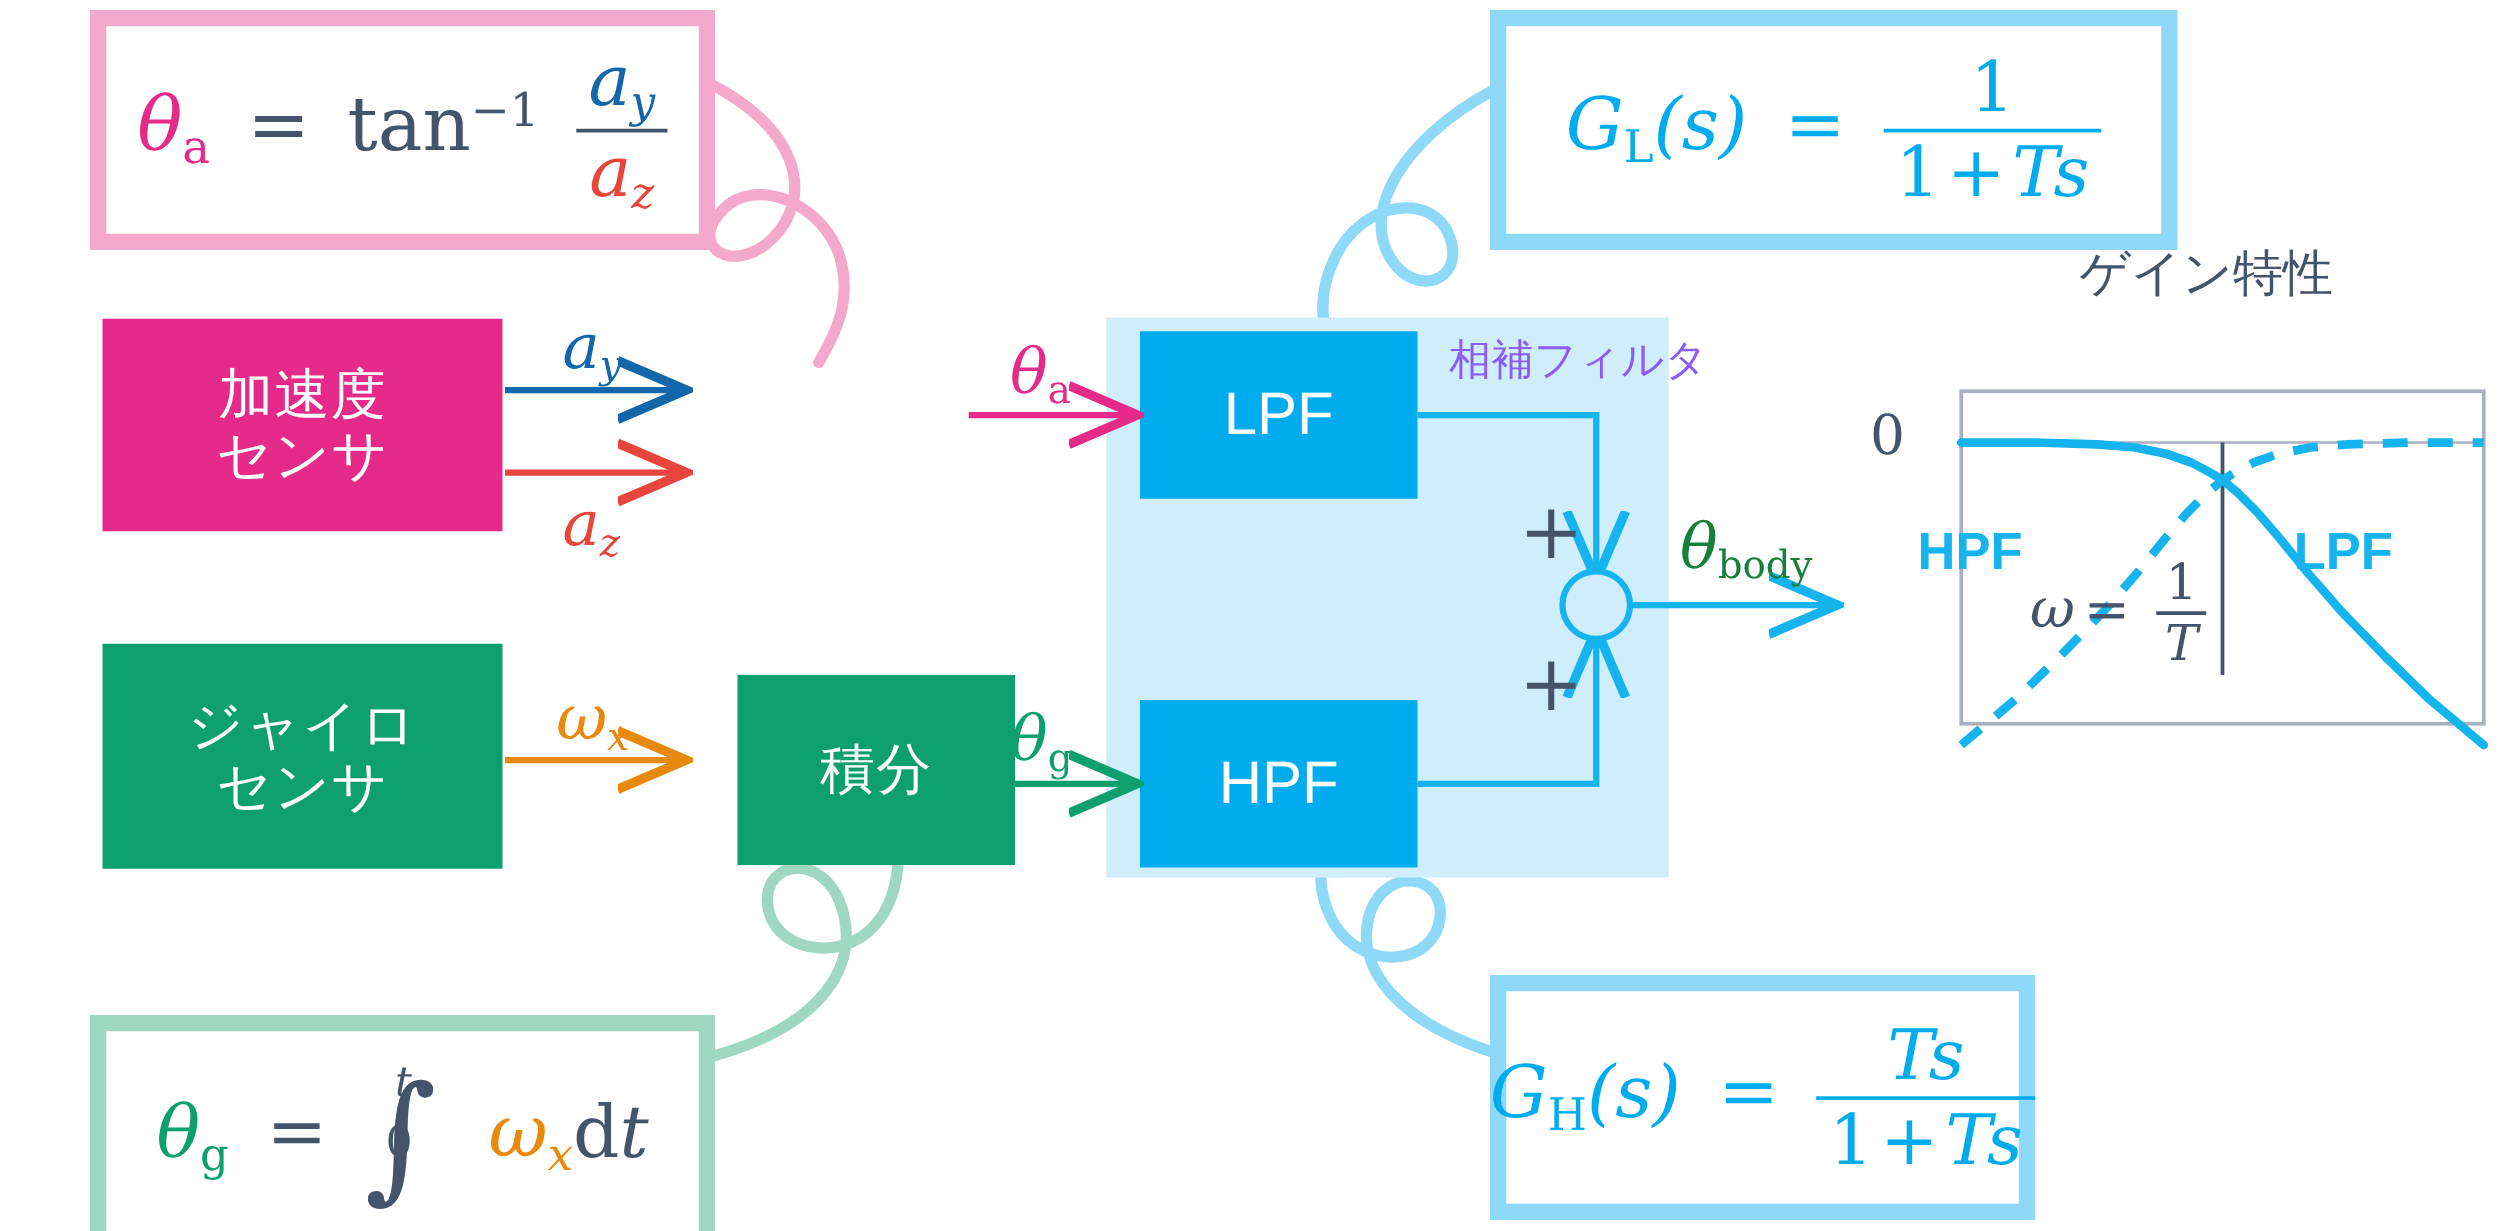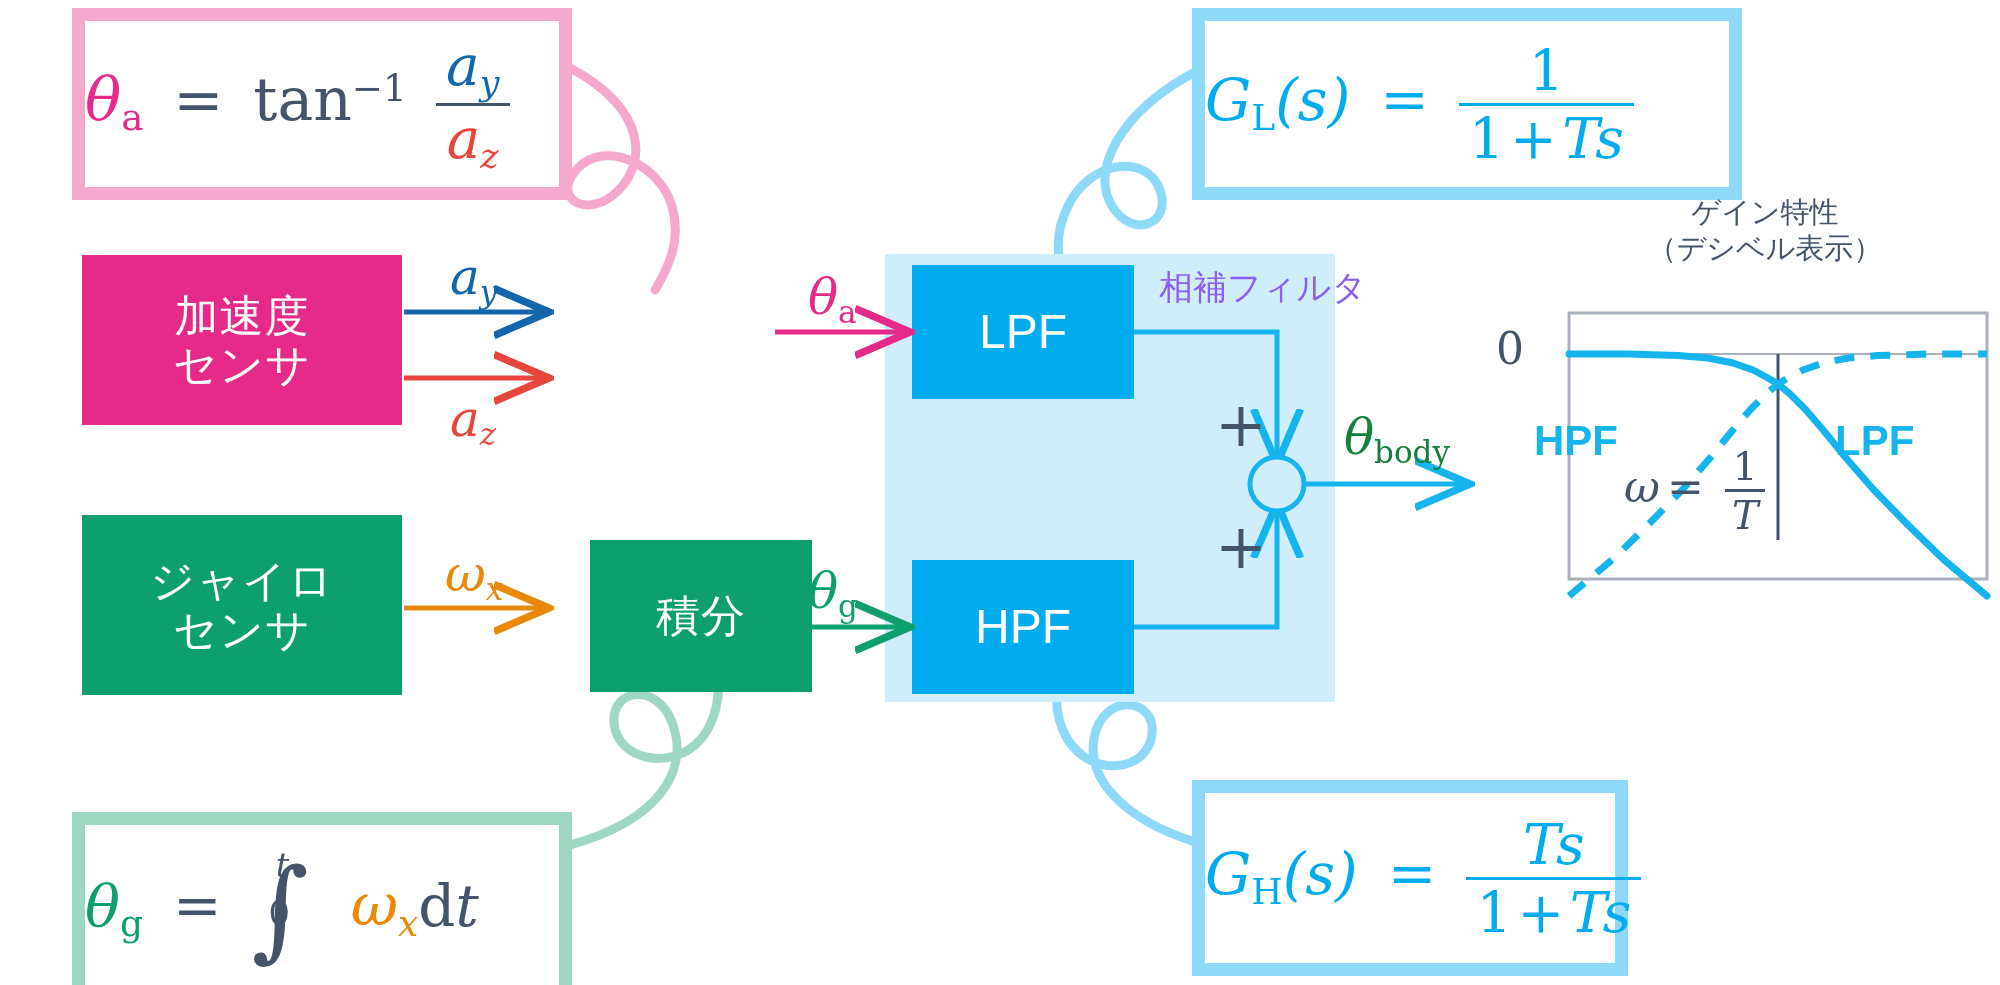--- a/index.html
+++ b/index.html
@@ -3,21 +3,21 @@
 <meta charset="utf-8">
 <style>
   html,body{margin:0;padding:0;background:#ffffff;}
   body{width:2000px;height:985px;position:relative;overflow:hidden;
        font-family:"Liberation Sans","DejaVu Sans",sans-serif;}
   .stage{position:absolute;inset:0;width:2000px;height:985px;}
   .abs{position:absolute;}
 
   
   .fbox{position:absolute;box-sizing:border-box;background:#ffffff;
-        display:flex;align-items:center;}
+        display:flex;align-items:center;justify-content:center;}
   .fbox .inner{font-family:"DejaVu Serif","Liberation Serif",serif;
         color:#44546a;white-space:nowrap;}
 
   
   .blk{position:absolute;box-sizing:border-box;display:flex;
        align-items:center;justify-content:center;text-align:center;
        color:#fff;line-height:1.12;}
   .blk.jp{font-size:44px;font-weight:400;letter-spacing:1px;}
   .blk.lat{font-size:46px;font-weight:400;}
 
@@ -177,23 +177,22 @@
   <div class="lab it" style="left:808px;top:268px;font-size:50px;color:#E52A8A;">θ<span class="sub rm">a</span></div>
   <div class="lab it" style="left:808px;top:562px;font-size:50px;color:#0E9F6E;">θ<span class="sub rm">g</span></div>
   <div class="lab it" style="left:1344px;top:408px;font-size:50px;color:#15803d;">θ<span class="sub rm">body</span></div>
 
   <div class="lab rm" style="left:1215px;top:388px;font-size:62px;color:#44546A;">+</div>
   <div class="lab rm" style="left:1215px;top:510px;font-size:62px;color:#44546A;">+</div>
 
   <div class="abs" style="left:1540px;top:195px;width:450px;height:390px;">
 
     <div style="position:absolute;left:0;top:0;width:450px;text-align:center;
-                font-size:29px;color:#44546A;line-height:1.24;">
+                font-size:40px;color:#44546A;line-height:1.24;">
       <span>ゲイン特性</span><br>
-      <span>（デシベル表示）</span>
     </div>
 
     <div class="lab rm" style="left:-44px;top:128px;font-size:44px;color:#44546A;">0</div>
 
     <svg style="position:absolute;left:28px;top:117px;width:420px;height:268px;" viewBox="0 0 420 268">
 
       <rect x="1" y="1" width="418" height="266" fill="#ffffff" stroke="#AAB0BE" stroke-width="3"></rect>
 
       <line x1="1" y1="42" x2="419" y2="42" stroke="#AAB0BE" stroke-width="2"></line>
 

